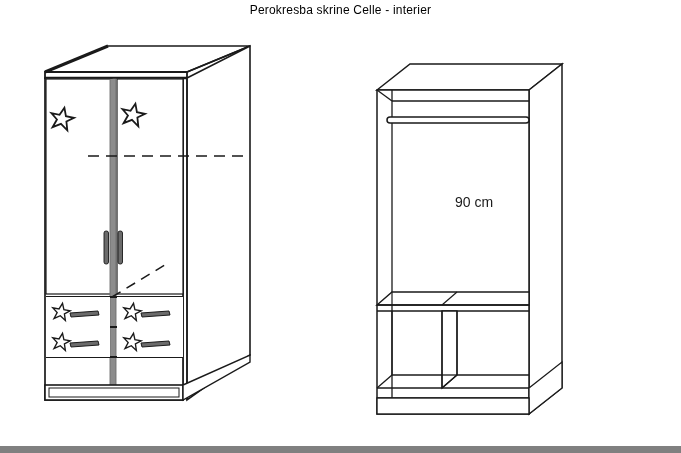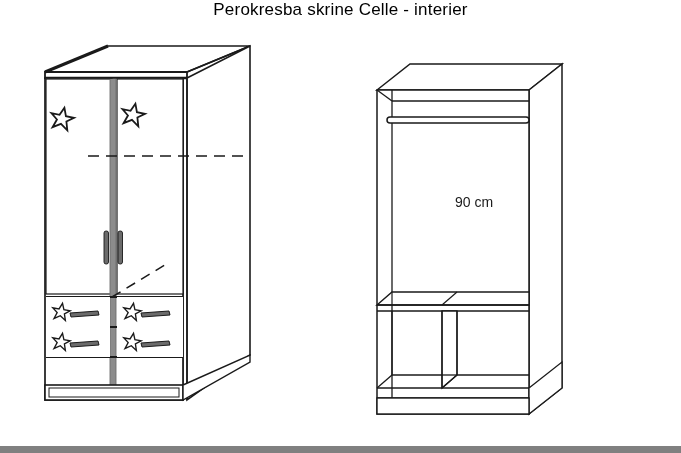--- a/index.html
+++ b/index.html
@@ -13,21 +13,21 @@
     position: relative;
     font-family: "Liberation Sans", sans-serif;
     overflow: hidden;
   }
   #drawing-title {
     position: absolute;
     top: 0px;
     left: 0;
     width: 681px;
     text-align: center;
-    font-size: 17px;
+    font-size: 12px;
     color: #000000;
     line-height: 20px;
     letter-spacing: 0.2px;
   }
   #diagram-canvas {
     position: absolute;
     top: 0;
     left: 0;
   }
   #footer-bar {

